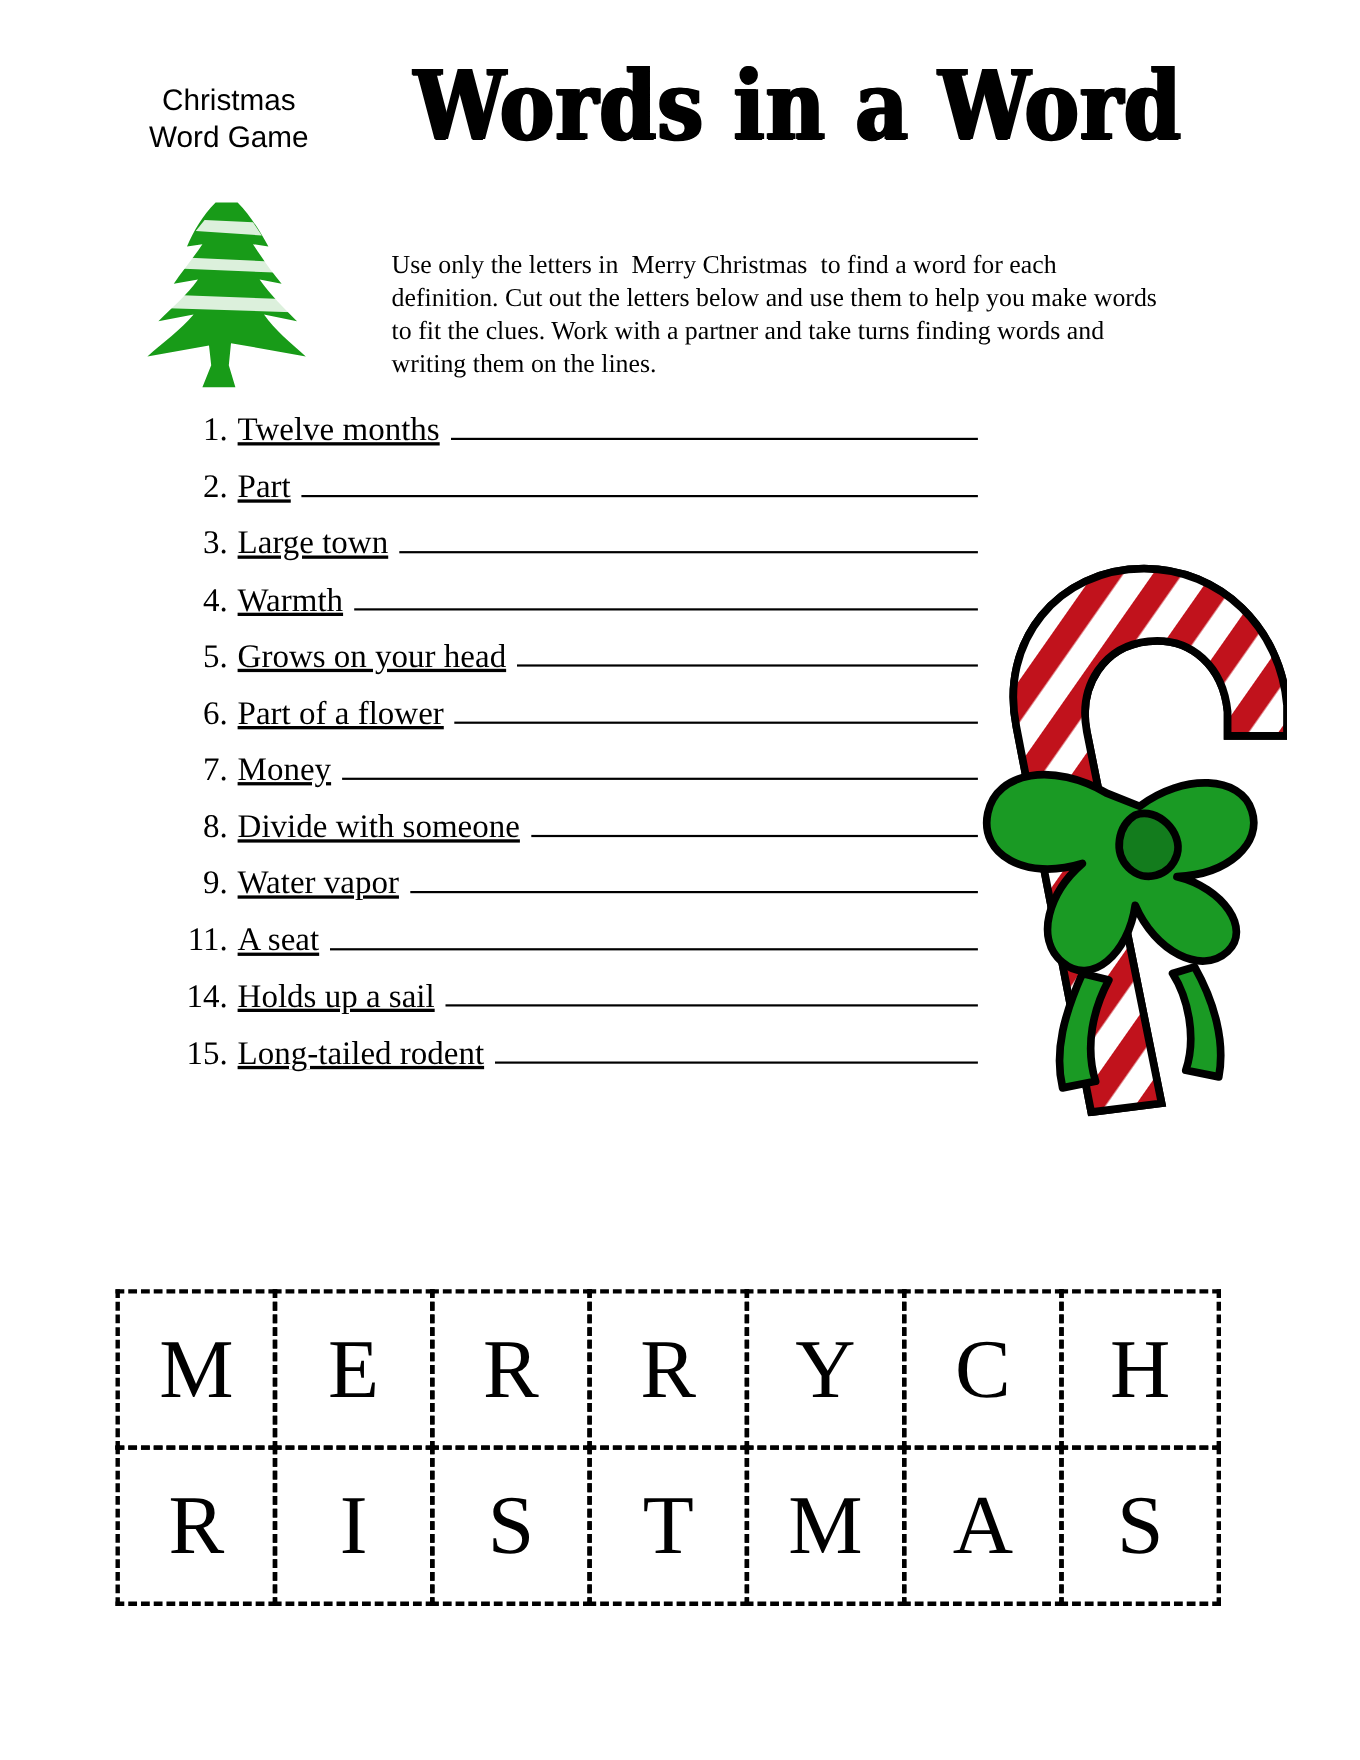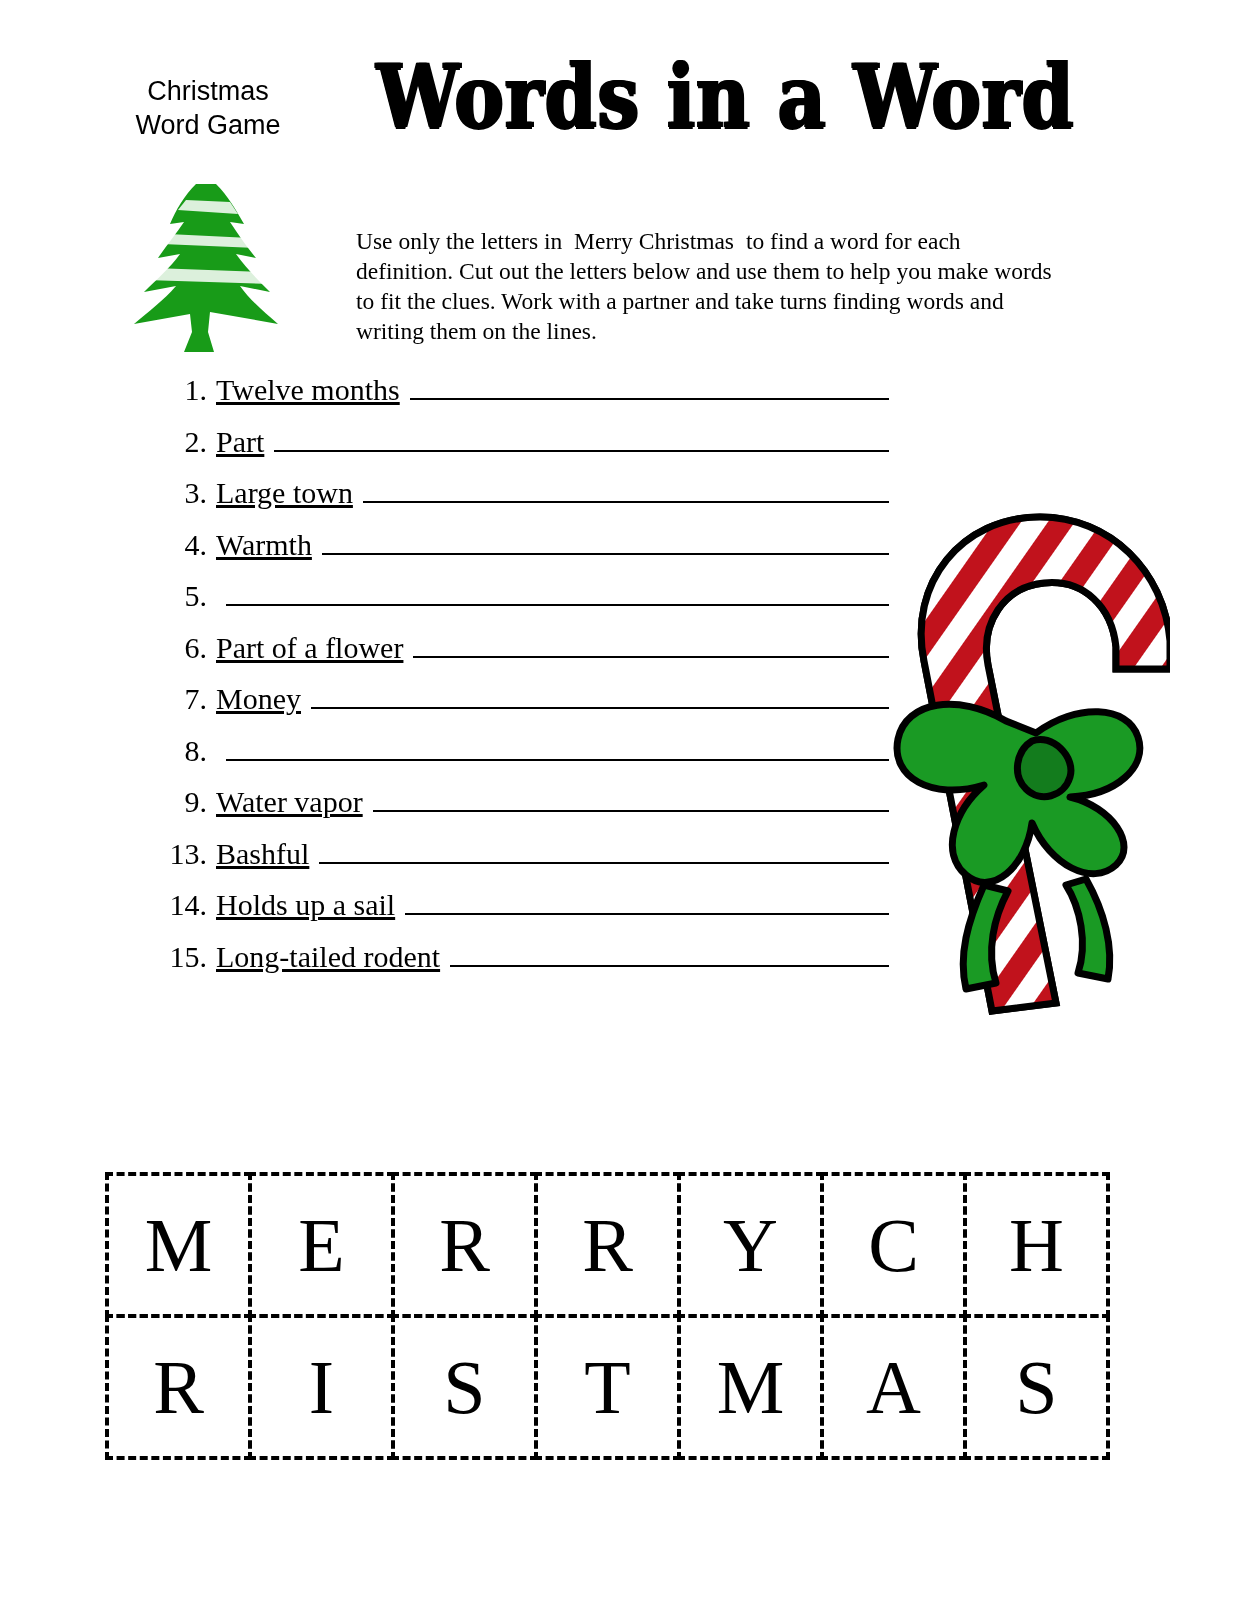--- a/index.html
+++ b/index.html
@@ -185,44 +185,46 @@
     <span class="clue-text">Large town</span>
     <span class="clue-line"></span>
   </div>
   <div class="clue-row">
     <span class="clue-num">4.</span>
     <span class="clue-text">Warmth</span>
     <span class="clue-line"></span>
   </div>
   <div class="clue-row">
     <span class="clue-num">5.</span>
+    <span class="clue-text">Grows on your head</span>
     <span class="clue-line"></span>
   </div>
   <div class="clue-row">
     <span class="clue-num">6.</span>
     <span class="clue-text">Part of a flower</span>
     <span class="clue-line"></span>
   </div>
   <div class="clue-row">
     <span class="clue-num">7.</span>
     <span class="clue-text">Money</span>
     <span class="clue-line"></span>
   </div>
   <div class="clue-row">
     <span class="clue-num">8.</span>
+    <span class="clue-text">Divide with someone</span>
     <span class="clue-line"></span>
   </div>
   <div class="clue-row">
     <span class="clue-num">9.</span>
     <span class="clue-text">Water vapor</span>
     <span class="clue-line"></span>
   </div>
   <div class="clue-row">
-    <span class="clue-num">13.</span>
-    <span class="clue-text">Bashful</span>
+    <span class="clue-num">11.</span>
+    <span class="clue-text">A seat</span>
     <span class="clue-line"></span>
   </div>
   <div class="clue-row">
     <span class="clue-num">14.</span>
     <span class="clue-text">Holds up a sail</span>
     <span class="clue-line"></span>
   </div>
   <div class="clue-row">
     <span class="clue-num">15.</span>
     <span class="clue-text">Long-tailed rodent</span>

